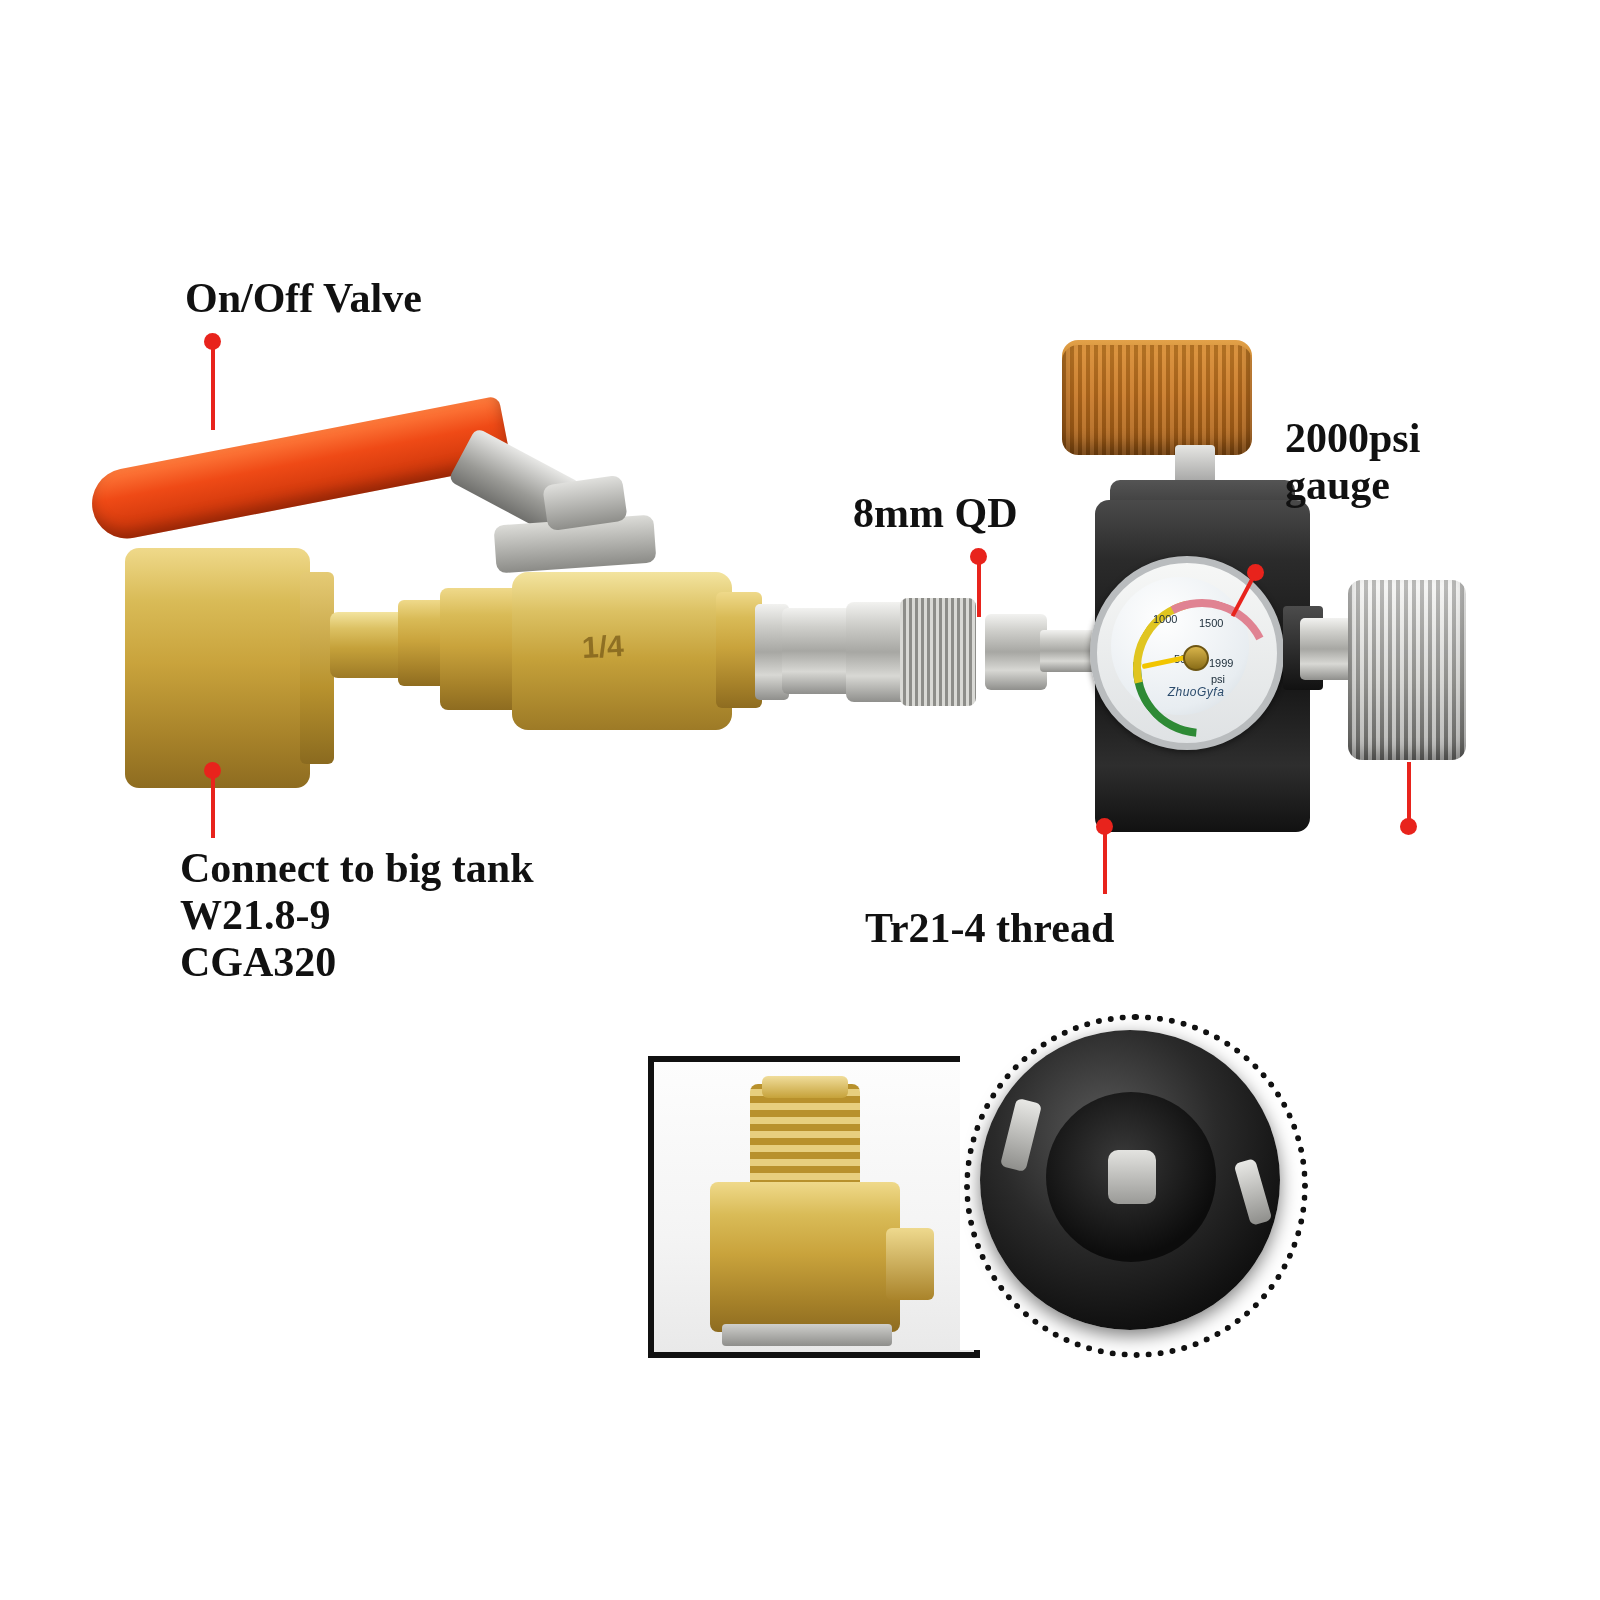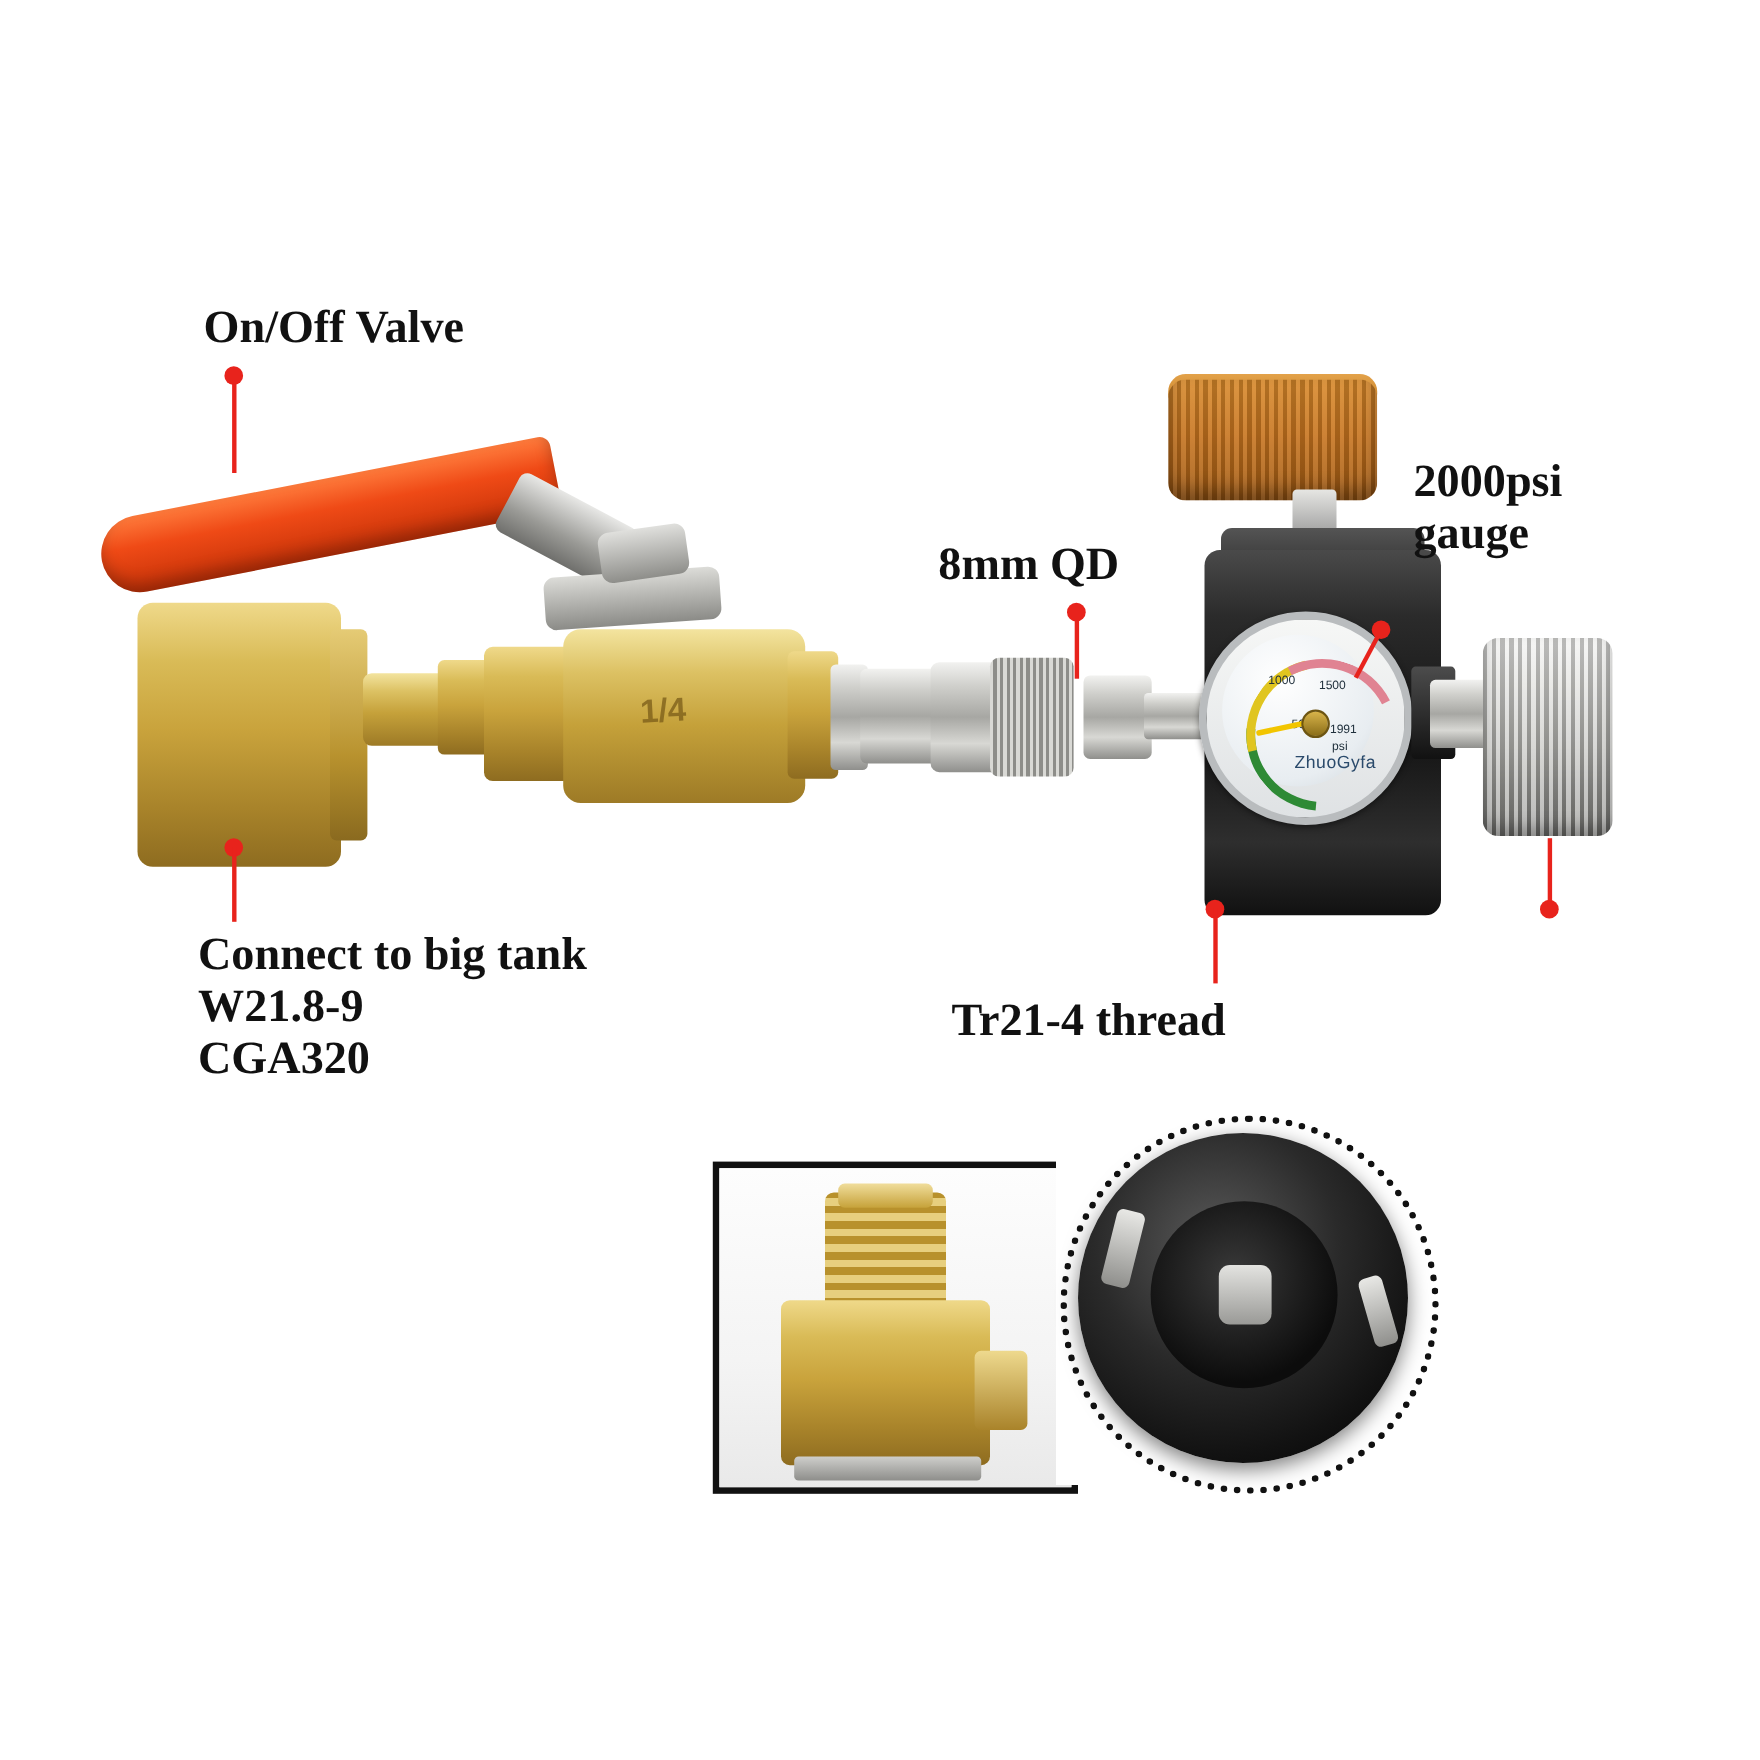--- a/index.html
+++ b/index.html
@@ -84,22 +84,22 @@
            border-top-color:#2e8a35;transform:rotate(-130deg);}
   #g-yellow{left:22px;top:22px;width:122px;height:122px;border:8px solid transparent;
             border-top-color:#e0c520;transform:rotate(-58deg);}
   #g-red{left:22px;top:22px;width:122px;height:122px;border:8px solid transparent;
          border-top-color:#e08392;transform:rotate(18deg);}
   .gtick{position:absolute;font-size:11px;color:#20303c;font-family:"Liberation Sans",sans-serif;}
   #needle{position:absolute;left:80px;top:76px;width:58px;height:5px;background:#f2c500;
           transform-origin:4px 50%;transform:rotate(168deg);border-radius:2px;}
   #hub{position:absolute;left:72px;top:68px;width:22px;height:22px;border-radius:50%;
        background:linear-gradient(180deg,#d8b44a,#8a6d18);border:2px solid #6d5512;}
-  #brandtxt{position:absolute;left:30px;top:108px;width:110px;text-align:right;font-size:16px;
-            color:#2a4a6b;letter-spacing:.5px;}
+  #brandtxt{position:absolute;left:30px;top:108px;width:110px;text-align:center;font-size:12px;
+            font-style:italic;color:#2a4a6b;letter-spacing:.5px;}
 
   
   #bleed-stem{left:1300px;top:618px;width:60px;height:62px;border-radius:5px;}
   #bleed-blk{left:1283px;top:606px;width:40px;height:84px;border-radius:4px;
              background:linear-gradient(180deg,#4c4c4c,#111);}
   #bleed-knob{left:1348px;top:580px;width:118px;height:180px;border-radius:14px;
               background:
                 repeating-linear-gradient(90deg,rgba(0,0,0,.22) 0 4px,rgba(255,255,255,.45) 4px 8px),
                 linear-gradient(180deg,#f0f0ee,#b9b9b5 55%,#7d7d7a);
               box-shadow:inset 0 -8px 14px rgba(0,0,0,.25);}
@@ -173,21 +173,21 @@
     <div class="part blackbody" id="reg-body"></div>
 
     <div class="part" id="gauge">
       <div id="gauge-face">
         <div class="garc" id="g-green"></div>
         <div class="garc" id="g-yellow"></div>
         <div class="garc" id="g-red"></div>
         <div class="gtick" style="left:22px;top:76px;padding-left:41px;">500</div>
         <div class="gtick" style="left:42px;top:36px;">1000</div>
         <div class="gtick" style="left:88px;top:40px;">1500</div>
-        <div class="gtick" style="left:98px;top:80px;">1991</div>
+        <div class="gtick" style="left:98px;top:80px;">1999</div>
         <div class="gtick" style="left:100px;top:96px;">psi</div>
         <div id="needle"></div>
         <div id="hub"></div>
         <div id="brandtxt">ZhuoGyfa</div>
       </div>
     </div>
 
     <div class="part" id="bleed-blk"></div>
     <div class="part steel" id="bleed-stem"></div>
     <div class="part" id="bleed-knob"></div>

